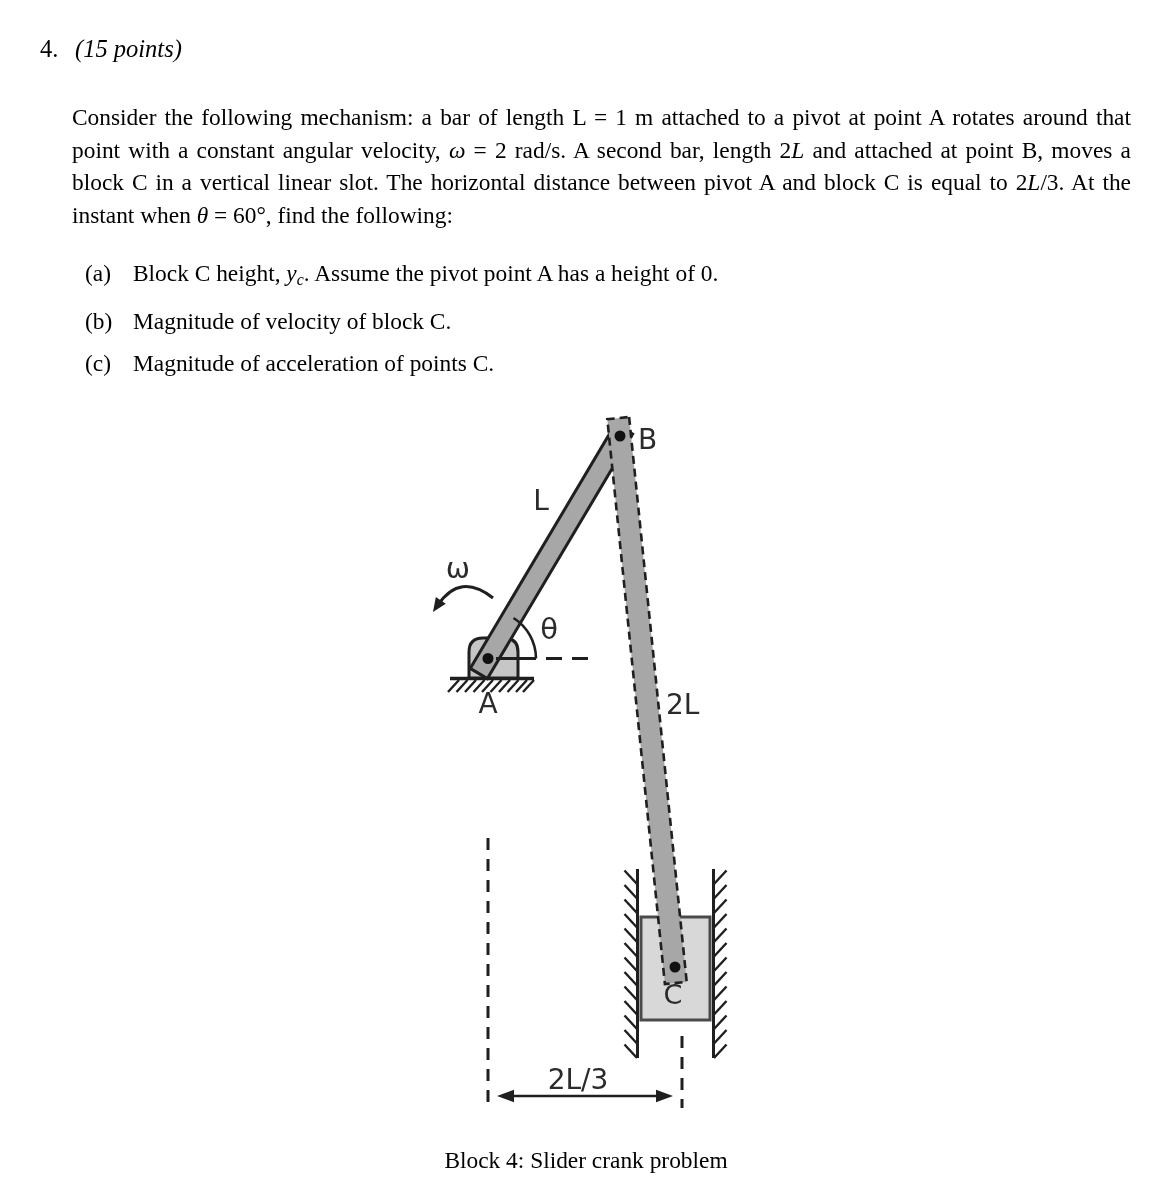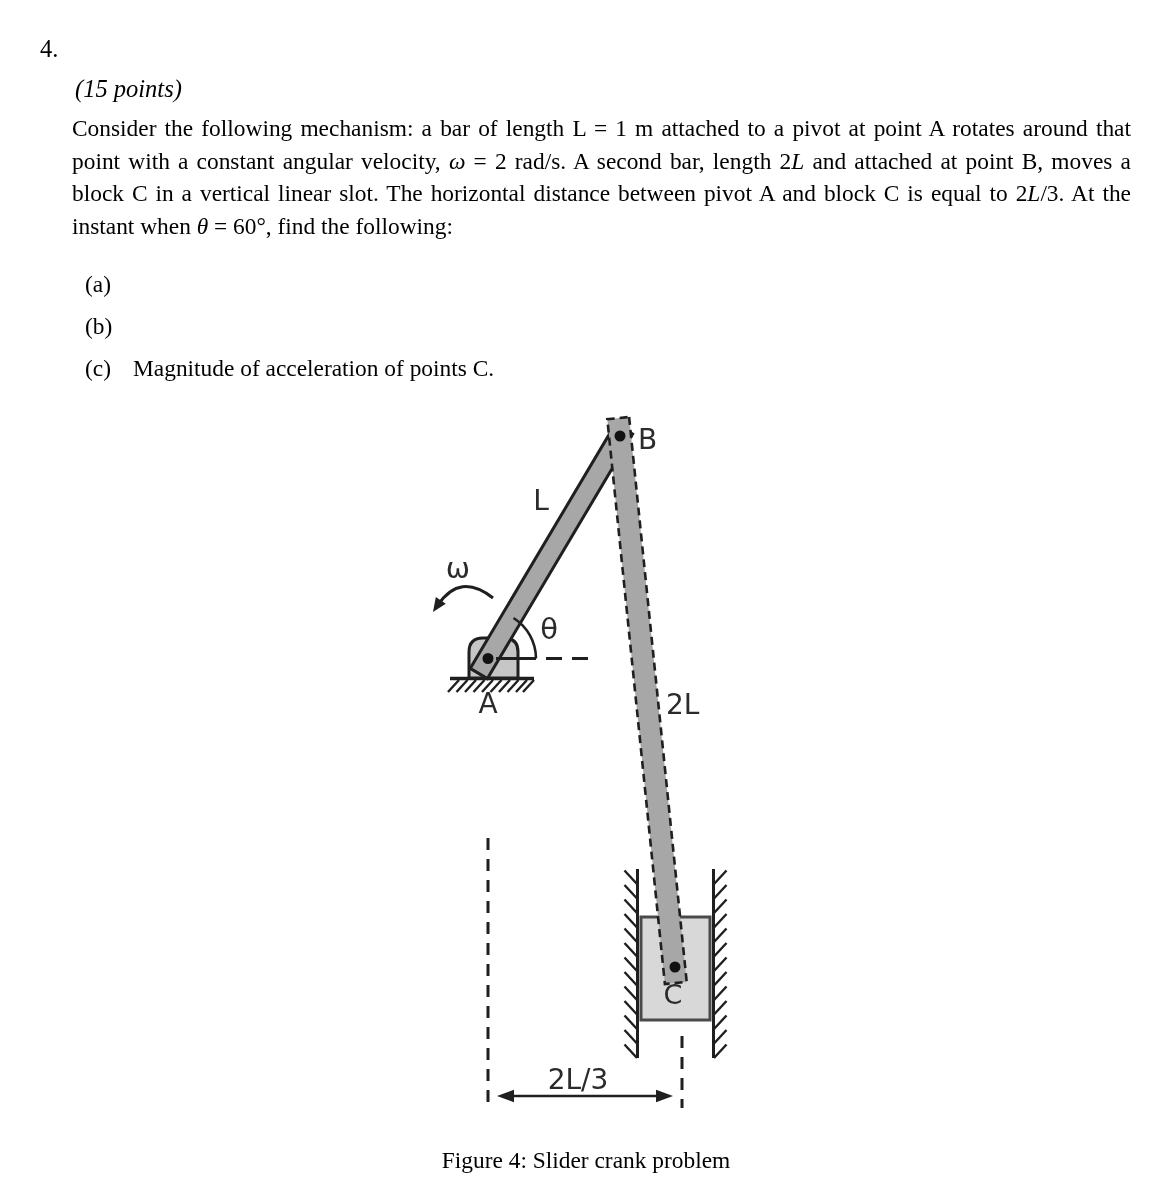--- a/index.html
+++ b/index.html
@@ -6,23 +6,23 @@
   body {
     width:1172px; height:1202px;
     background:#ffffff; color:#000;
     font-family:"Liberation Serif", serif;
     position:relative; overflow:hidden;
   }
   .text-block { padding:33px 41px 0 40px; position:relative; z-index:2; }
   .title-line { display:flex; font-size:24.5px; line-height:31px; }
   .pnum { width:35px; flex:none; }
   .ptitle { font-weight:bold; margin-right:10px; }
-  .ppoints { font-style:italic;margin-top:40px; }
+  .ppoints { font-style:italic; }
   .para {
-    margin:8px 0 0 32px; width:1059px;
+    margin:37px 0 0 32px; width:1059px;
     font-size:23.4px; line-height:32.6px;
     text-align:justify; text-justify:inter-word;
   }
   .ital { font-style:italic; }
   .isub { font-style:italic; font-size:0.68em; vertical-align:-0.25em; }
   .itemlist { margin:27px 0 0 45px; font-size:23.4px; }
   .item { display:flex; margin-bottom:11px; line-height:31px; }
   .item-label { width:48px; flex:none; }
   .fig-caption {
     position:absolute; left:0; top:1147px; width:1172px;
@@ -41,23 +41,25 @@
   <div class="title-line">
     <span class="pnum">4.</span>
     <span class="ppoints">(15 points)</span>
   </div>
 
   <p class="para"><span>Consider the following mechanism: a bar of length L = 1 m attached to a pivot at point A rotates around that point with a constant angular velocity, </span><span class="ital">ω</span><span> = 2 rad/s. A second bar, length 2</span><span class="ital">L</span><span> and attached at point B, moves a block C in a vertical linear slot. The horizontal distance between pivot A and block C is equal to 2</span><span class="ital">L</span><span>/3. At the instant when </span><span class="ital">θ</span><span> = 60°, find the following:</span></p>
 
   <div class="itemlist">
     <div class="item">
       <span class="item-label">(a)</span>
+      <span><span>Block C height, </span><span class="ital">y</span><span class="isub">c</span><span>. Assume the pivot point A has a height of 0.</span></span>
     </div>
     <div class="item">
       <span class="item-label">(b)</span>
+      <span>Magnitude of velocity of block C.</span>
     </div>
     <div class="item">
       <span class="item-label">(c)</span>
       <span>Magnitude of acceleration of points C.</span>
     </div>
   </div>
 </div>
 
 <svg class="figure" viewBox="0 0 1172 1202">
 
@@ -148,13 +150,13 @@
   <text x="458" y="578" font-size="29" text-anchor="middle">ω</text>
   <text x="549" y="639" font-size="29" text-anchor="middle">θ</text>
   <text x="541" y="510" font-size="28" text-anchor="middle">L</text>
   <text x="666" y="714" font-size="28" text-anchor="start">2L</text>
   <text x="488" y="713" font-size="28" text-anchor="middle">A</text>
   <text x="638" y="449" font-size="28" text-anchor="start">B</text>
   <text x="673" y="1004" font-size="27" text-anchor="middle" fill="#3f3f3f">C</text>
   <text x="578" y="1089" font-size="28" text-anchor="middle">2L/3</text>
 </svg>
 
-<div class="fig-caption">Figure 4: Slider crank problem</div>
+<div class="fig-caption">Block 4: Slider crank problem</div>
 
 </body></html>

